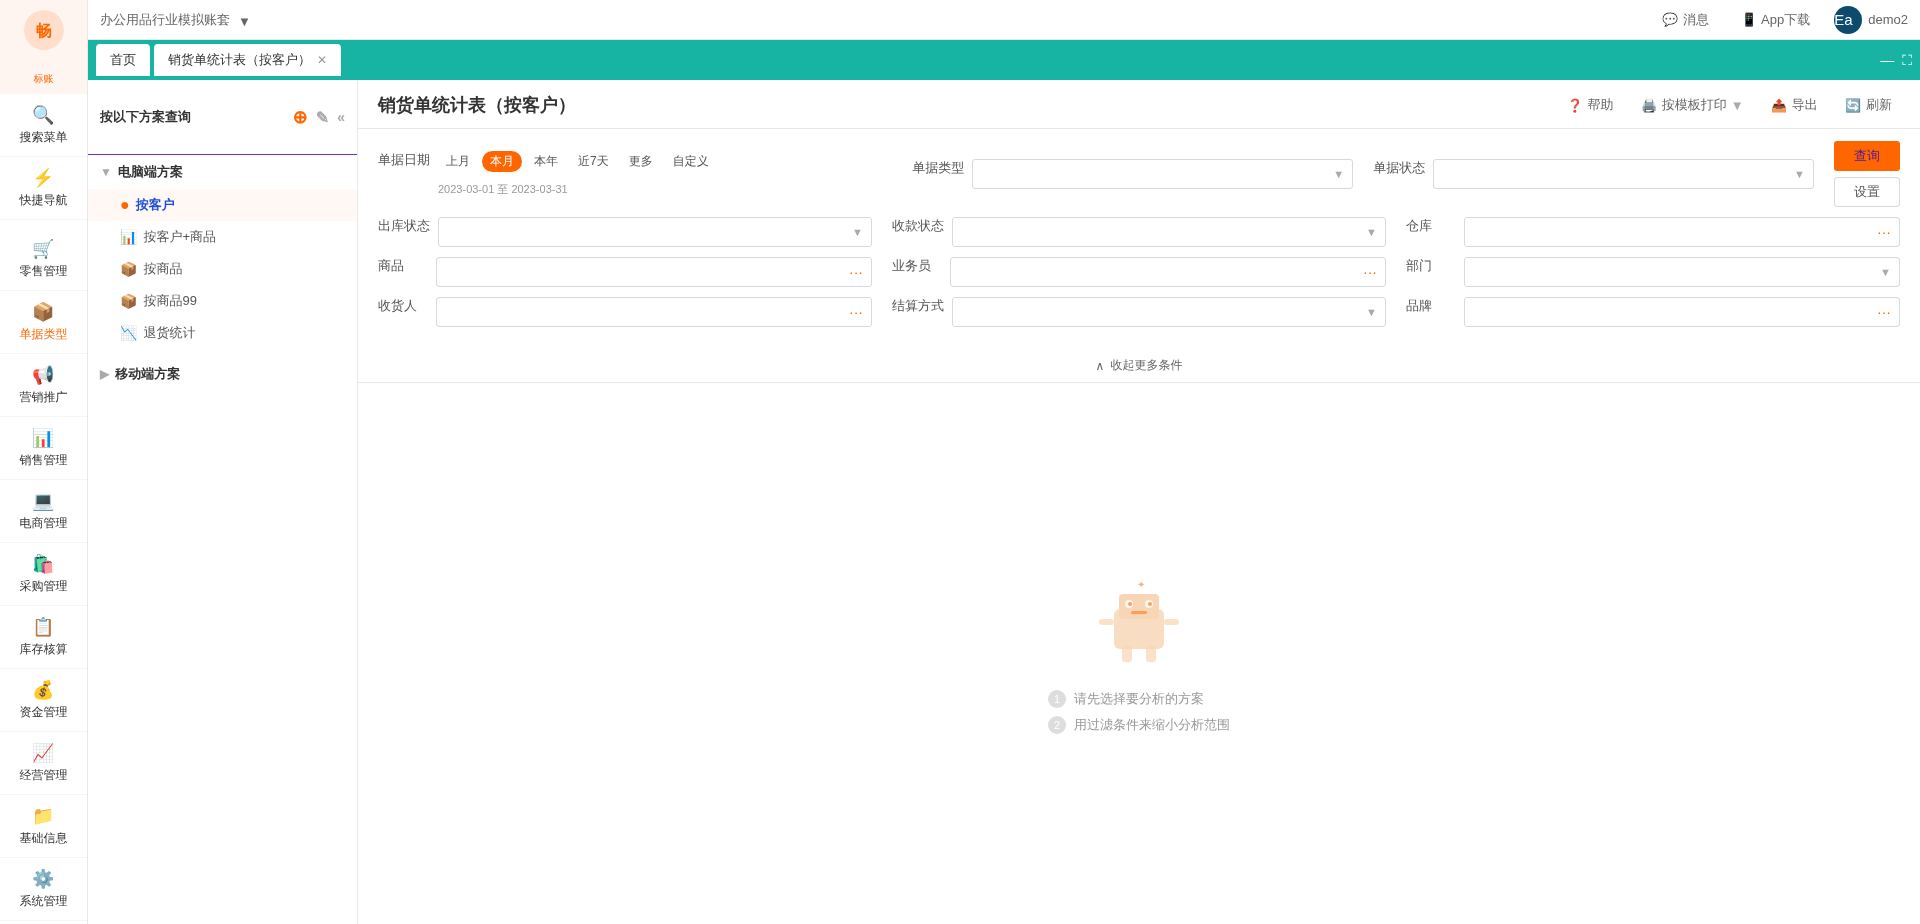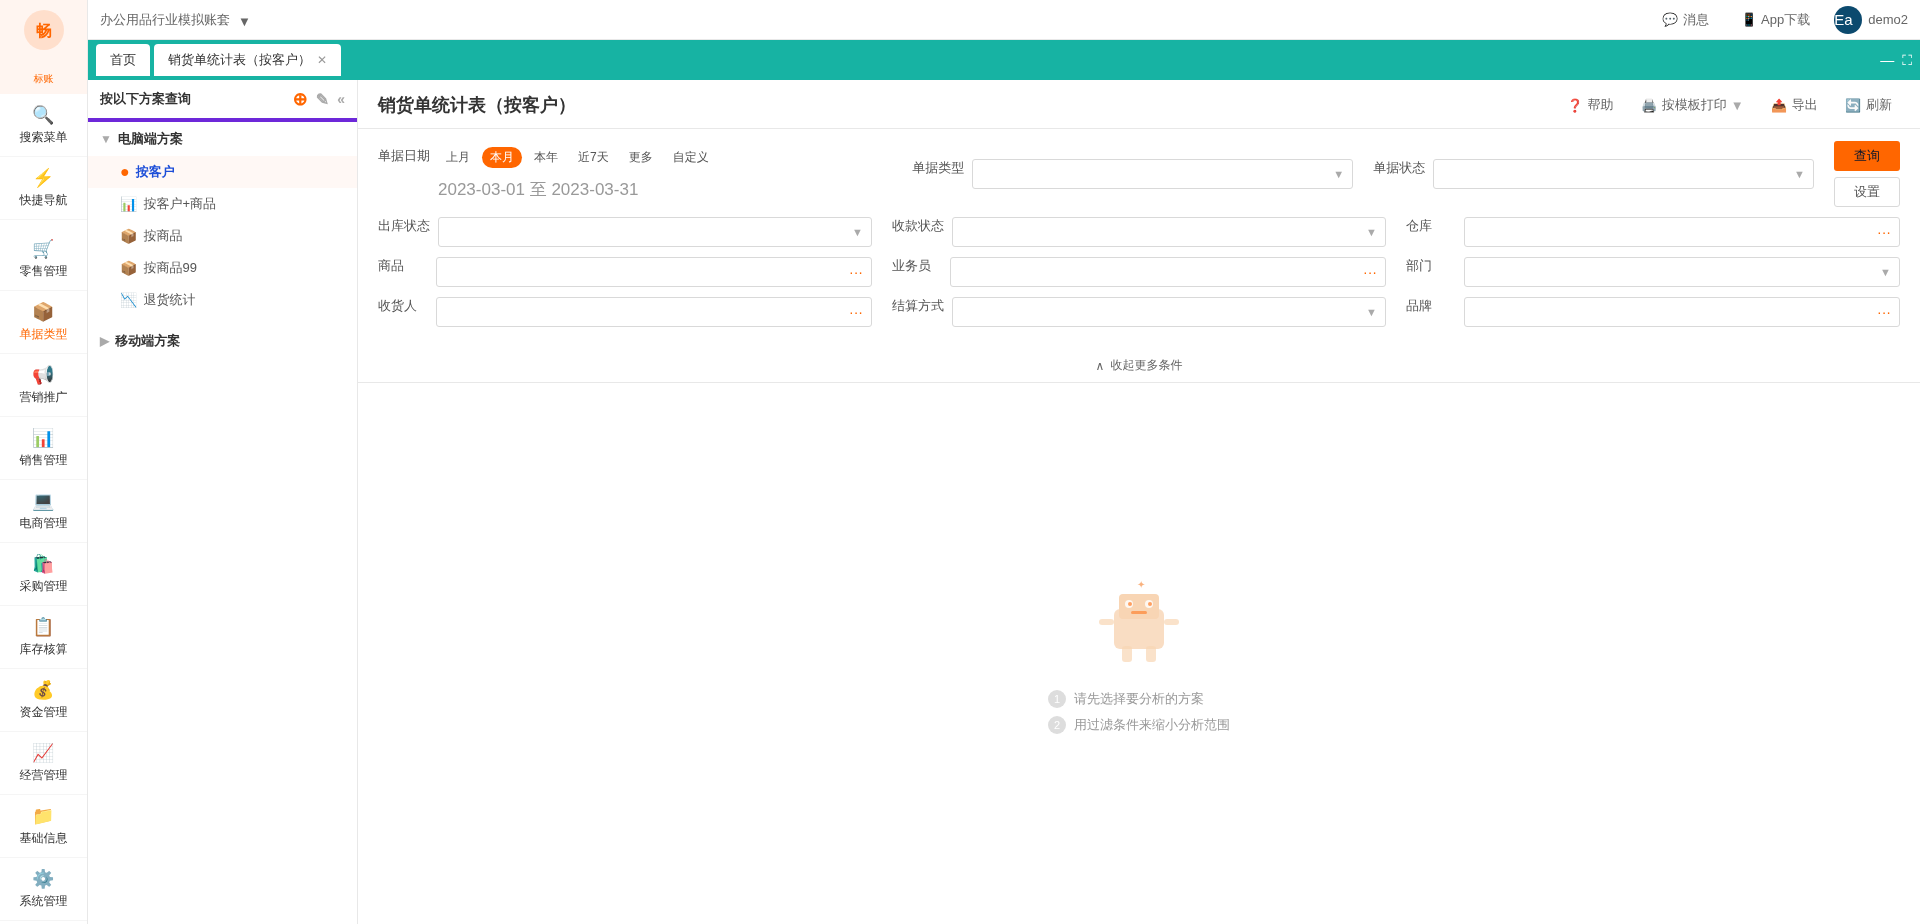--- a/index.html
+++ b/index.html
@@ -122,22 +122,22 @@
     
     .left-panel {
       width: 270px;
       background: #fff;
       border-right: 1px solid #e8e8e8;
       display: flex;
       flex-direction: column;
       flex-shrink: 0;
     }
     .left-panel-header {
-      padding: 8px 12px;
-      border-bottom: 4px solid #6d28d9;
+      padding: 26px 12px;
+      border-bottom: 1px solid #6d28d9;
       font-size: 13px;
       color: #333;
       font-weight: bold;
       display: flex;
       align-items: center;
       justify-content: space-between;
     }
     .left-panel-header-actions {
       display: flex;
       gap: 8px;
@@ -250,31 +250,31 @@
       font-size: 12px;
     }
     .date-btn {
       padding: 2px 8px;
       border-radius: 3px;
       cursor: pointer;
       color: #555;
     }
     .date-btn.active { background: #f60; color: #fff; border-radius: 12px; }
     .date-range {
-      font-size: 17px;
+      font-size: 11px;
       color: #999;
       margin-top: 10px;
     }
 
     .more-dots { color: #f60; font-size: 14px; cursor: pointer; }
 
     
     .search-btn {
       background: #f60;
-      color: #0f172a;
+      color: #4c1d95;
       border: none;
       border-radius: 3px;
       padding: 6px 20px;
       font-size: 13px;
       cursor: pointer;
     }
     .set-btn {
       background: #fff;
       color: #555;
       border: 1px solid #d9d9d9;

